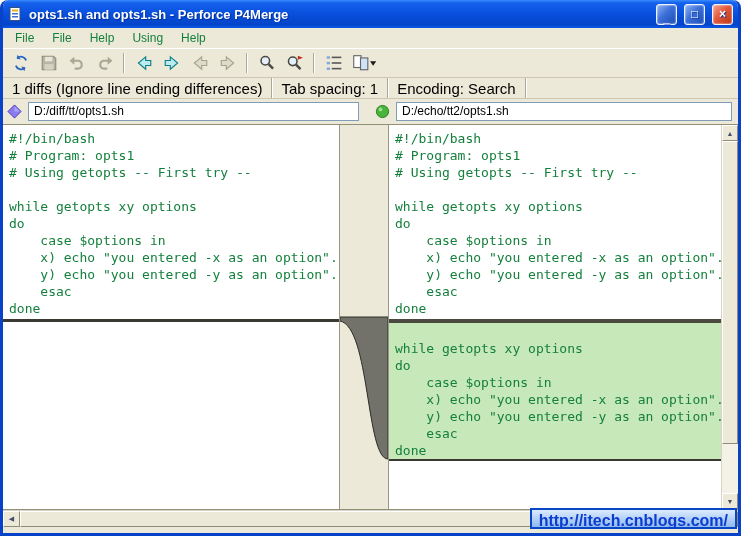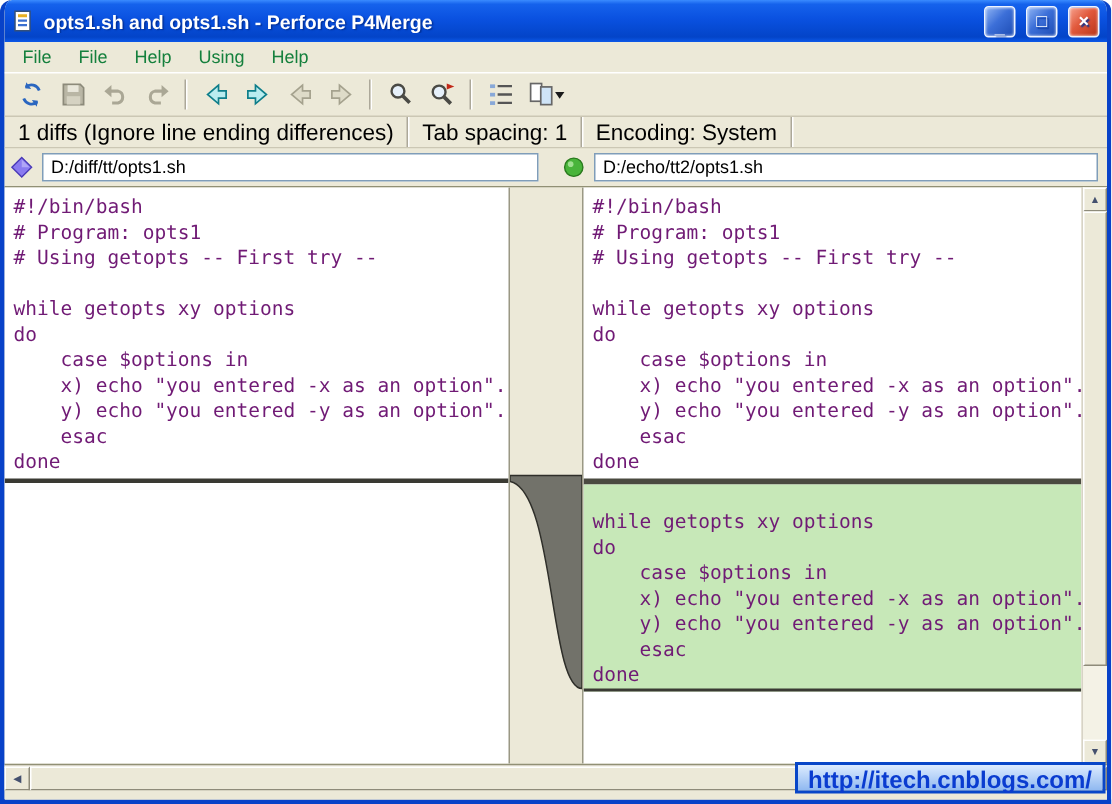--- a/index.html
+++ b/index.html
@@ -67,21 +67,21 @@
   .pathbox {
     flex:1; height:19px; background:#fff; border:1px solid #7f9db9;
     font-size:12px; padding:1px 5px; line-height:15px; white-space:nowrap; overflow:hidden;
   }
 
   
   .main { flex:1; display:flex; border-top:1px solid #919075; border-bottom:1px solid #919075; min-height:0; }
   .pane {
     background:#fff; overflow:hidden; padding-top:5px;
     font-family:"DejaVu Sans Mono","Liberation Mono",monospace;
-    font-size:13px; line-height:17px; color:#701a75;
+    font-size:13px; line-height:17px; color:#15803d;
   }
   .pane.left  { width:337px; flex:0 0 337px; border-right:1px solid #9a9884; }
   .pane.right { flex:1; border-left:1px solid #9a9884; }
   .code-line { white-space:pre; min-height:17px; padding:0 0 0 6px; }
   .sep-thin  { height:3px; background:#3a3a33; margin-top:2px; }
   .sep-thick { height:4px; background:#4a4a40; margin-top:2px; }
   .added-block { background:#c7e8b8; border-bottom:2px solid #3a3a33; }
 
   .gutter { width:48px; flex:0 0 48px; background:#ece9d8; position:relative; }
   .gutter svg { position:absolute; top:0; left:0; }
@@ -228,21 +228,21 @@
         <rect x="1" y="1.5" width="6.5" height="10.5" fill="#fff" stroke="#666"></rect>
         <rect x="7" y="3.5" width="6.5" height="10.5" fill="#cfe4f7" stroke="#666"></rect>
         <path d="M15.5 6.5 L21 6.5 L18.2 10.5 Z" fill="#1a1a1a"></path>
       </svg>
     </span>
   </div>
 
   <div class="infobar">
     <span class="info-seg">1 diffs (Ignore line ending differences)</span>
     <span class="info-seg">Tab spacing: 1</span>
-    <span class="info-seg">Encoding: System</span>
+    <span class="info-seg">Encoding: Search</span>
   </div>
 
   <div class="headers">
     <div class="hdr-left">
       <span style="display:flex">
         <svg width="15" height="15" viewBox="0 0 16 16">
           <path d="M8 1 L15 8 L8 15 L1 8 Z" fill="#8a7bf0" stroke="#4a3ab8"></path>
           <path d="M8 2.4 L13.6 8 L8 8 Z" fill="#b0a6f7"></path>
         </svg>
       </span>

